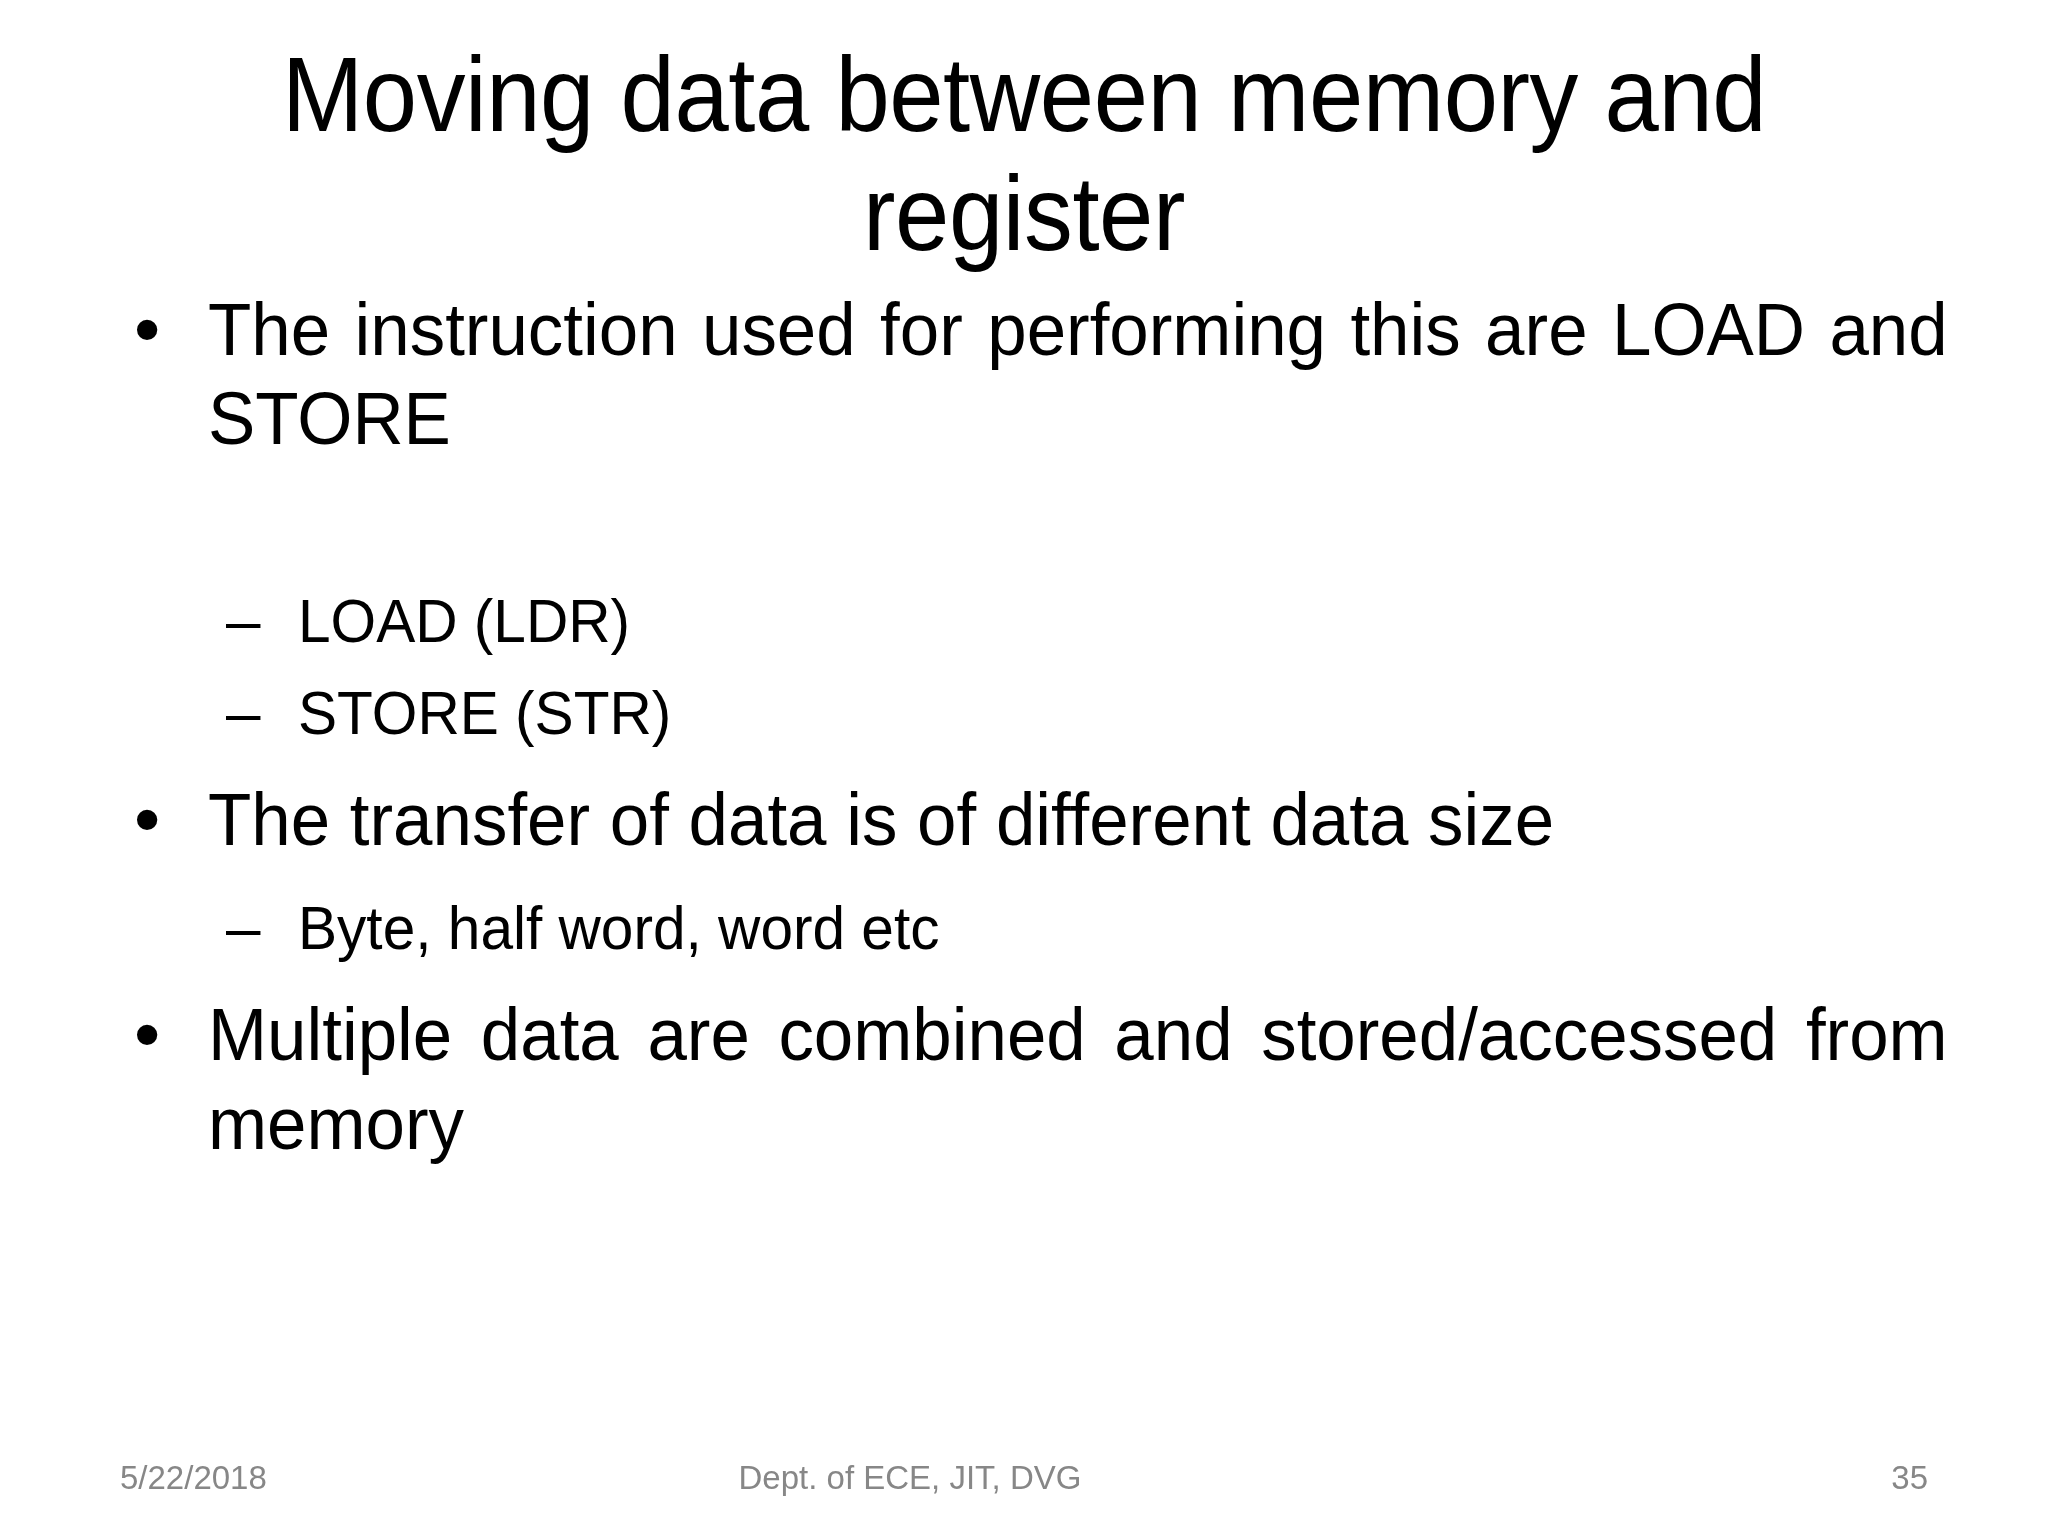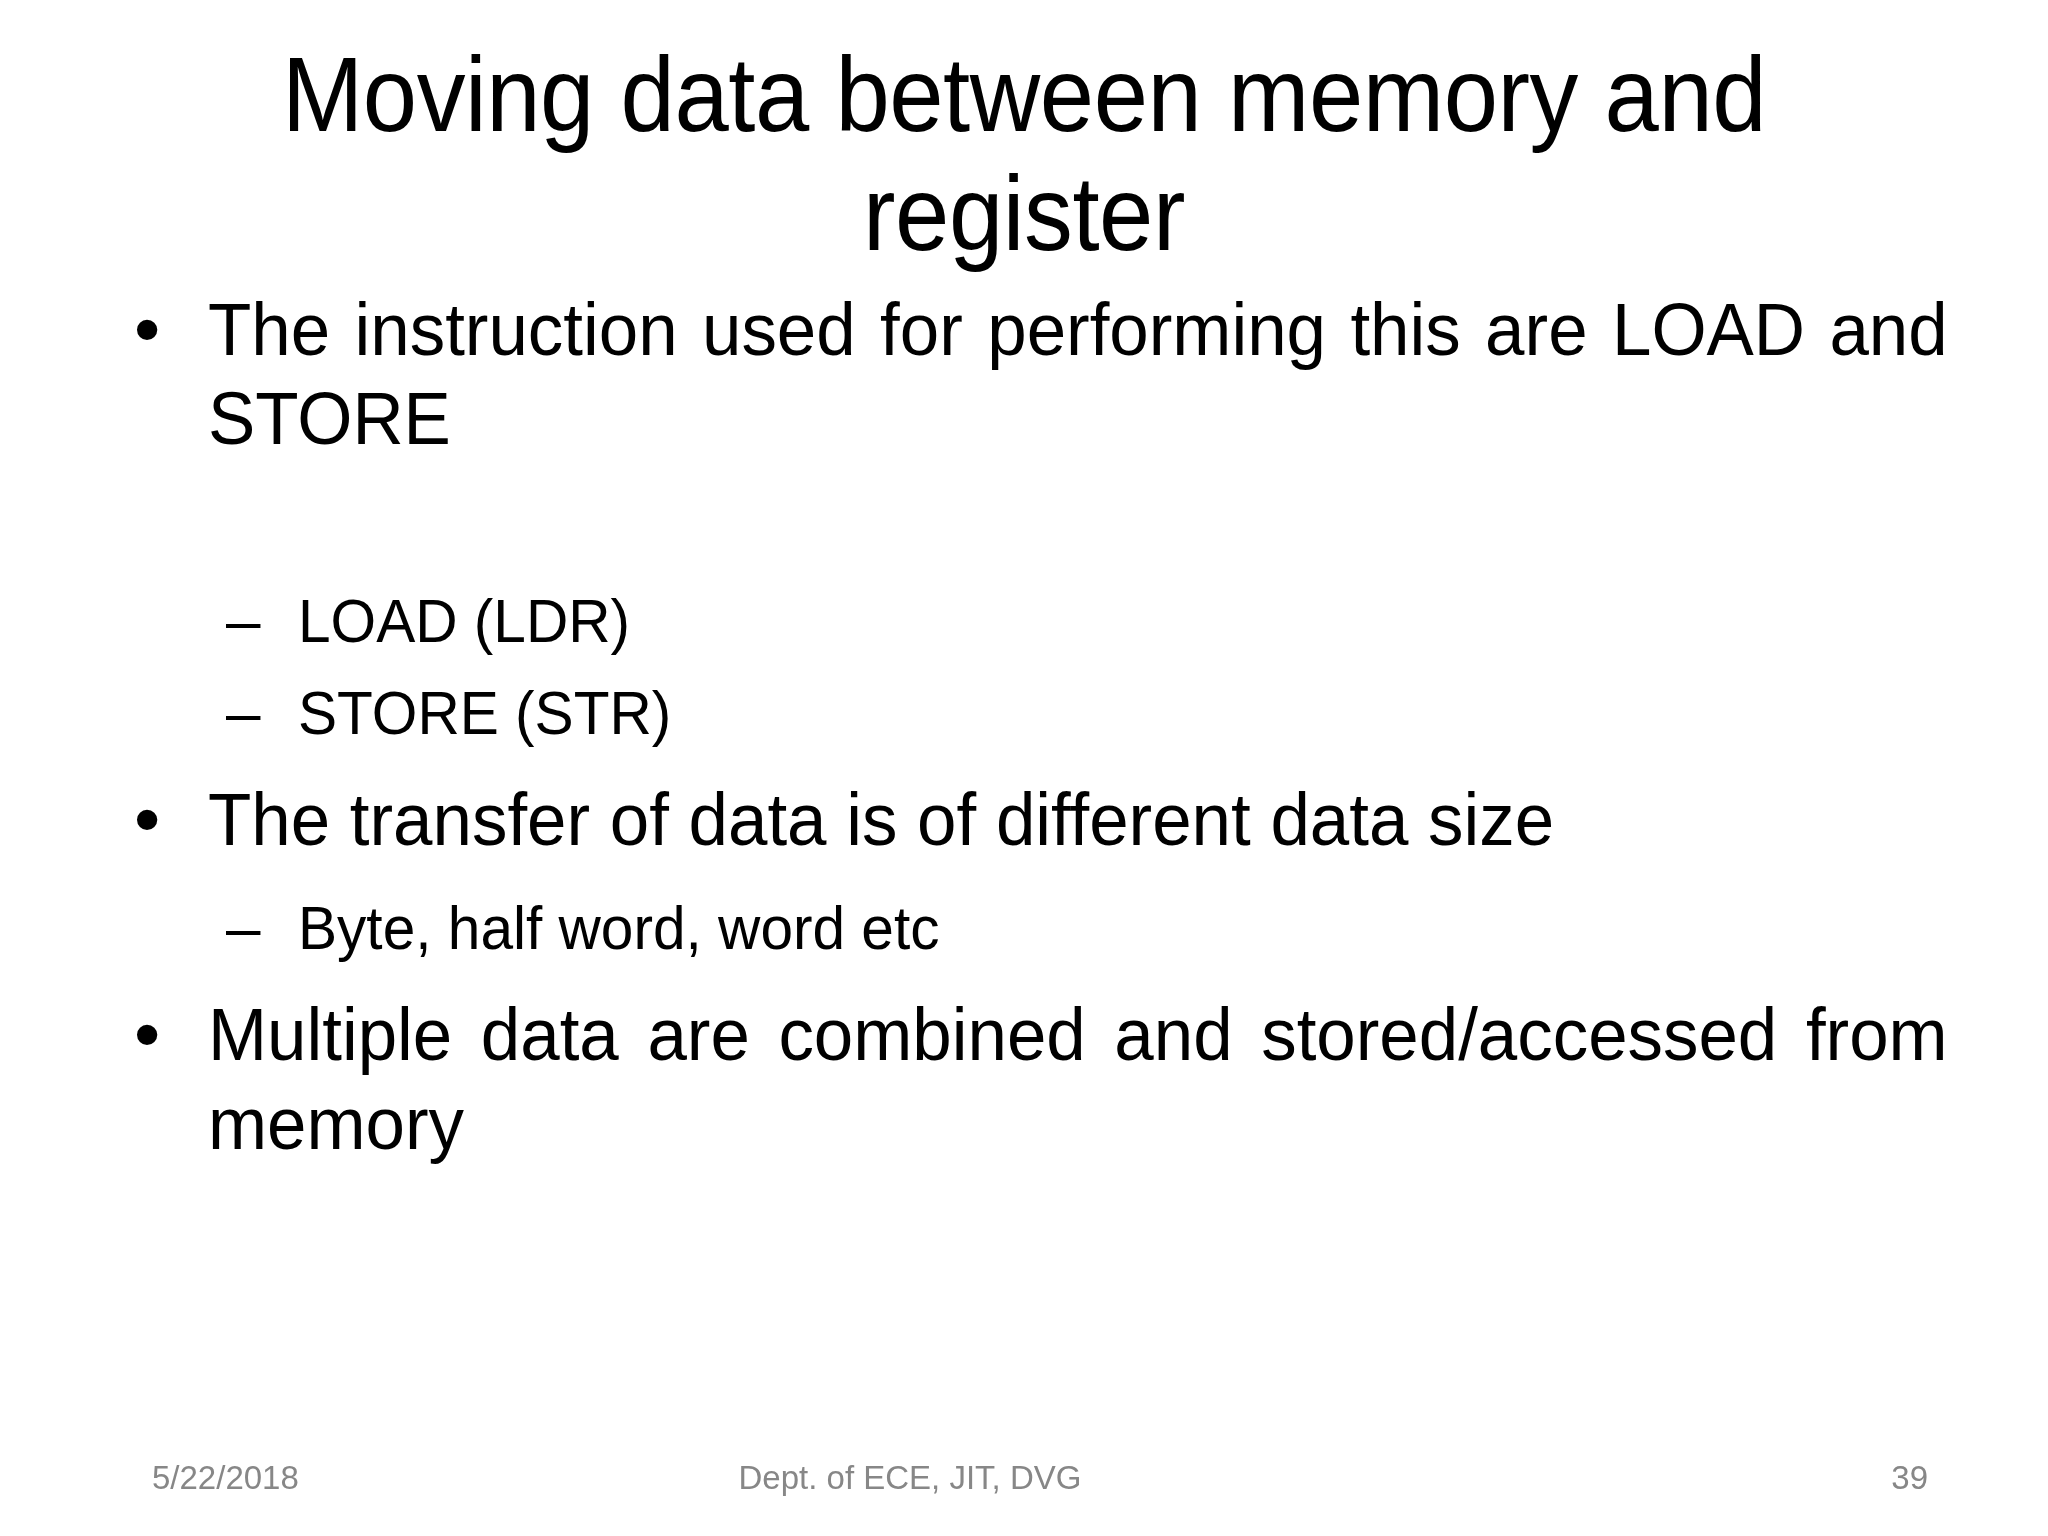--- a/index.html
+++ b/index.html
@@ -114,21 +114,20 @@
     height: 60px;
     color: #878787;
     font-size: 33px;
     line-height: 60px;
   }
   .footer .f-date {
     position: absolute;
     left: 120px;
     top: 0;
     text-align: left;
-    margin-left: 32px;
   }
   .footer .f-center {
     position: absolute;
     left: 0;
     top: 0;
     width: 1820px;
     text-align: center;
   }
   .footer .f-page {
     position: absolute;
@@ -185,16 +184,16 @@
     <div class="lvl1">
       <span class="marker">•</span>
       <span class="txt">Multiple data are combined and stored/accessed from memory</span>
     </div>
 
   </div>
 
   <div class="footer">
     <span class="f-date">5/22/2018</span>
     <span class="f-center">Dept. of ECE, JIT, DVG</span>
-    <span class="f-page">39</span>
+    <span class="f-page">35</span>
   </div>
 
 </div>
 
 </body></html>

